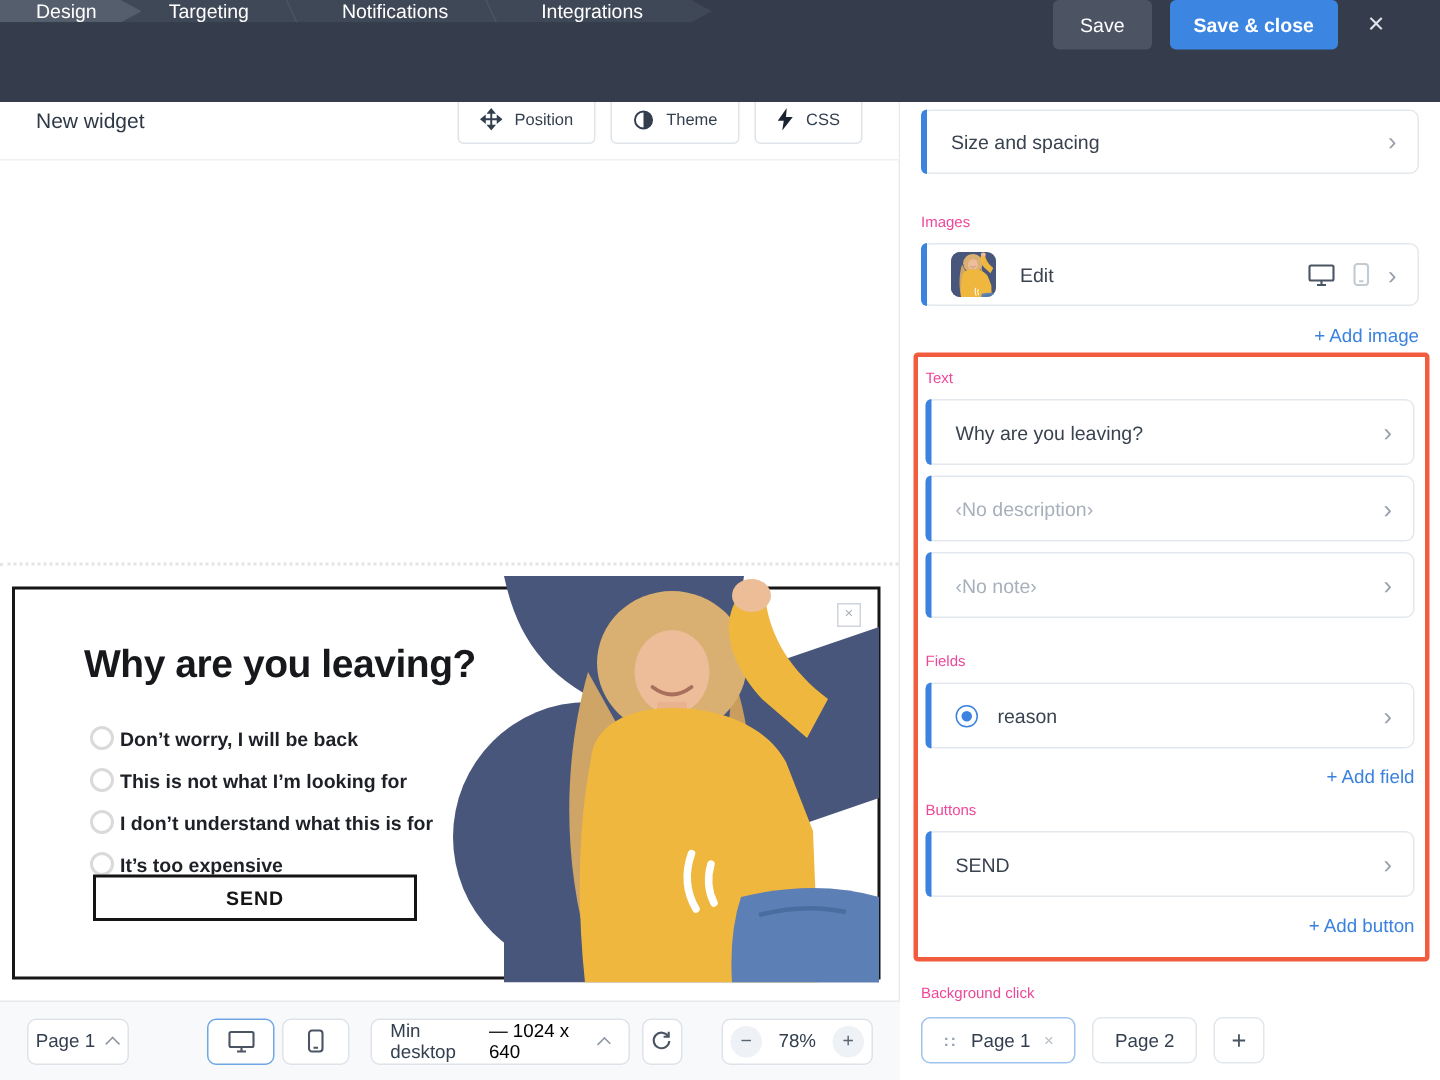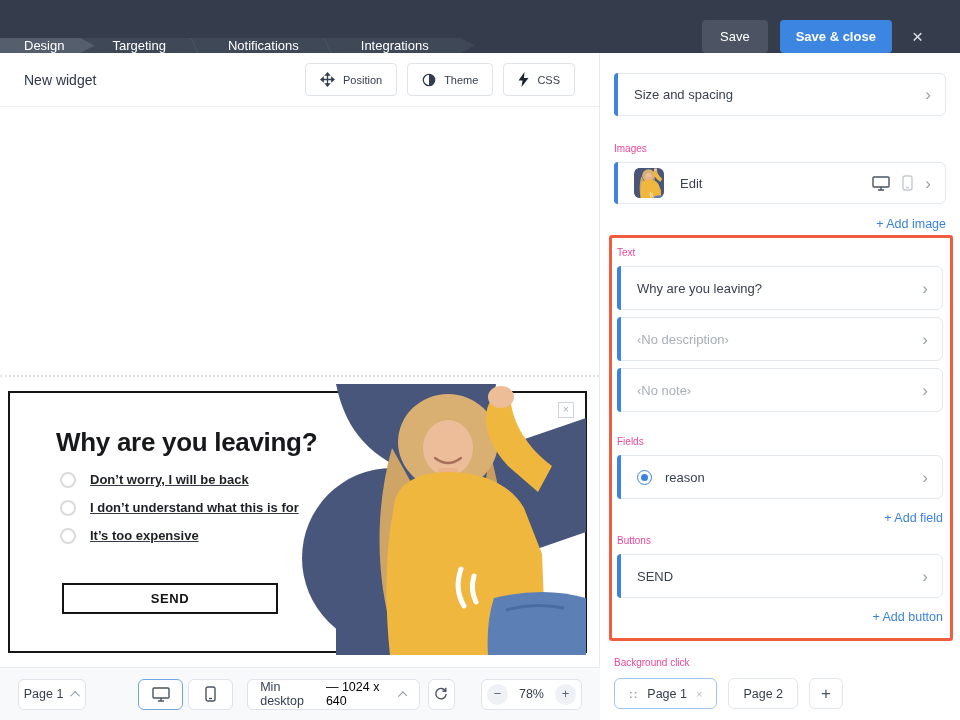--- a/index.html
+++ b/index.html
@@ -1,21 +1,21 @@
 <!DOCTYPE html>
 <html><head>
 <meta charset="utf-8">
 <style>
   * { box-sizing: border-box; margin: 0; padding: 0; }
   html,body { width:960px; height:720px; }
   body { font-family:"Liberation Sans", sans-serif; background:#fff; overflow:hidden; color:#323c4c; }
   .app { position:relative; width:960px; height:720px; }
 
   
-  .topbar { position:absolute; top:0; left:0; right:0; height:53px; background:#353d4d; display:flex; align-items:flex-end; z-index:30; }
+  .topbar { position:absolute; top:0; left:0; right:0; height:68px; background:#353d4d; display:flex; align-items:flex-start; z-index:30; }
   .tabs-zone { display:flex; align-items:stretch; background:#3f4857; clip-path:polygon(0 0, calc(100% - 14px) 0, 100% 50%, calc(100% - 14px) 100%, 0 100%); padding-right:22px; }
   .tab { display:flex; align-items:center; padding:0 24px; font-size:13px; color:#fff; cursor:pointer; position:relative; }
   .tab.active { background:#555e6d; clip-path:polygon(0 0, calc(100% - 14px) 0, 100% 50%, calc(100% - 14px) 100%, 0 100%); padding-right:30px; margin-right:-6px; }
   .tab-sep { width:14px; align-self:stretch; position:relative; }
   .tab-sep svg { position:absolute; inset:0; }
   .topbar-right { margin-left:auto; display:flex; align-items:center; gap:12px; padding-right:29px; }
   .btn-save { background:#4c5464; color:#fff; border:none; border-radius:4px; padding:9px 18px; font-size:13px; cursor:pointer; font-family:inherit; }
   .btn-save-close { background:#3c86e2; color:#fff; border:none; border-radius:4px; padding:9px 16px; font-size:13px; font-weight:bold; cursor:pointer; font-family:inherit; }
   .topbar-close { color:#dfe4ea; font-size:19px; padding:4px 8px; cursor:pointer; }
 
@@ -27,21 +27,21 @@
   .tool-btn { display:flex; align-items:center; gap:8px; border:1px solid #dfe4e9; border-radius:4px; background:#fff; padding:8px 14px; font-size:11px; color:#333e4e; cursor:pointer; font-family:inherit; }
   .tool-btn svg { display:block; }
   .dotted-sep { position:absolute; left:0; right:0; top:322px; border-top:2px dotted #e4e4e4; }
 
   
   .popup { position:absolute; left:8px; top:338px; width:579px; height:262px; background:#fff; border:2px solid #161616; }
   .popup-art { position:absolute; top:-9px; right:-1px; width:290px; height:271px; pointer-events:none; }
   .popup-close { position:absolute; top:9px; right:11px; width:16px; height:16px; border:1px solid #d0d5db; color:#a8b1bb; font-size:10px; line-height:14px; text-align:center; cursor:pointer; background:#fff; z-index:5; }
   .popup-heading { position:absolute; left:46px; top:34px; font-size:26px; font-weight:bold; letter-spacing:-0.3px; color:#17181b; }
   .popup-options { position:absolute; left:50px; top:79px; }
-  .popup-option { display:flex; align-items:flex-start; gap:14px; height:28px; cursor:pointer;text-decoration:underline; }
+  .popup-option { display:flex; align-items:flex-end; gap:4px; height:28px; cursor:pointer; }
   .radio-circle { width:16px; height:16px; border:2px solid #dadada; border-radius:50%; background:#fff; flex:none; }
   .popup-option-label { font-size:13px; font-weight:bold; color:#1d2026; }
   .popup-send { position:absolute; left:52px; top:190px; width:216px; height:31px; border:2px solid #141414; background:#fff; font-size:13px; font-weight:bold; letter-spacing:0.6px; color:#141414; cursor:pointer; font-family:inherit; }
 
   
   .bottombar { position:absolute; left:0; bottom:0; width:600px; height:53px; background:#f8f9fb; border-top:1px solid #e8ebee; display:flex; align-items:center; padding:0 18px; }
   .bb-btn { background:#fff; border:1px solid #dde3e9; border-radius:6px; height:31px; display:flex; align-items:center; justify-content:center; font-size:12.5px; color:#333f4f; cursor:pointer; font-family:inherit; }
   .page-select { width:78px; gap:10px; }
   .chev-up { width:7px; height:7px; border-left:1.5px solid #8a94a0; border-top:1.5px solid #8a94a0; transform:rotate(45deg) translateY(2px); }
   .device-group { display:flex; gap:5px; margin-left:52px; }
@@ -167,20 +167,24 @@
         </svg>
       <div class="popup-close">×</div>
       <h1 class="popup-heading">Why are you leaving?</h1>
       <div class="popup-options">
         <div class="popup-option">
           <span class="radio-circle"></span>
           <span class="popup-option-label">Don’t worry, I will be back</span>
         </div>
         <div class="popup-option">
           <span class="radio-circle"></span>
+          <span class="popup-option-label">This is not what I’m looking for</span>
+        </div>
+        <div class="popup-option">
+          <span class="radio-circle"></span>
           <span class="popup-option-label">I don’t understand what this is for</span>
         </div>
         <div class="popup-option">
           <span class="radio-circle"></span>
           <span class="popup-option-label">It’s too expensive</span>
         </div>
       </div>
       <button class="popup-send">SEND</button>
     </div>
 

